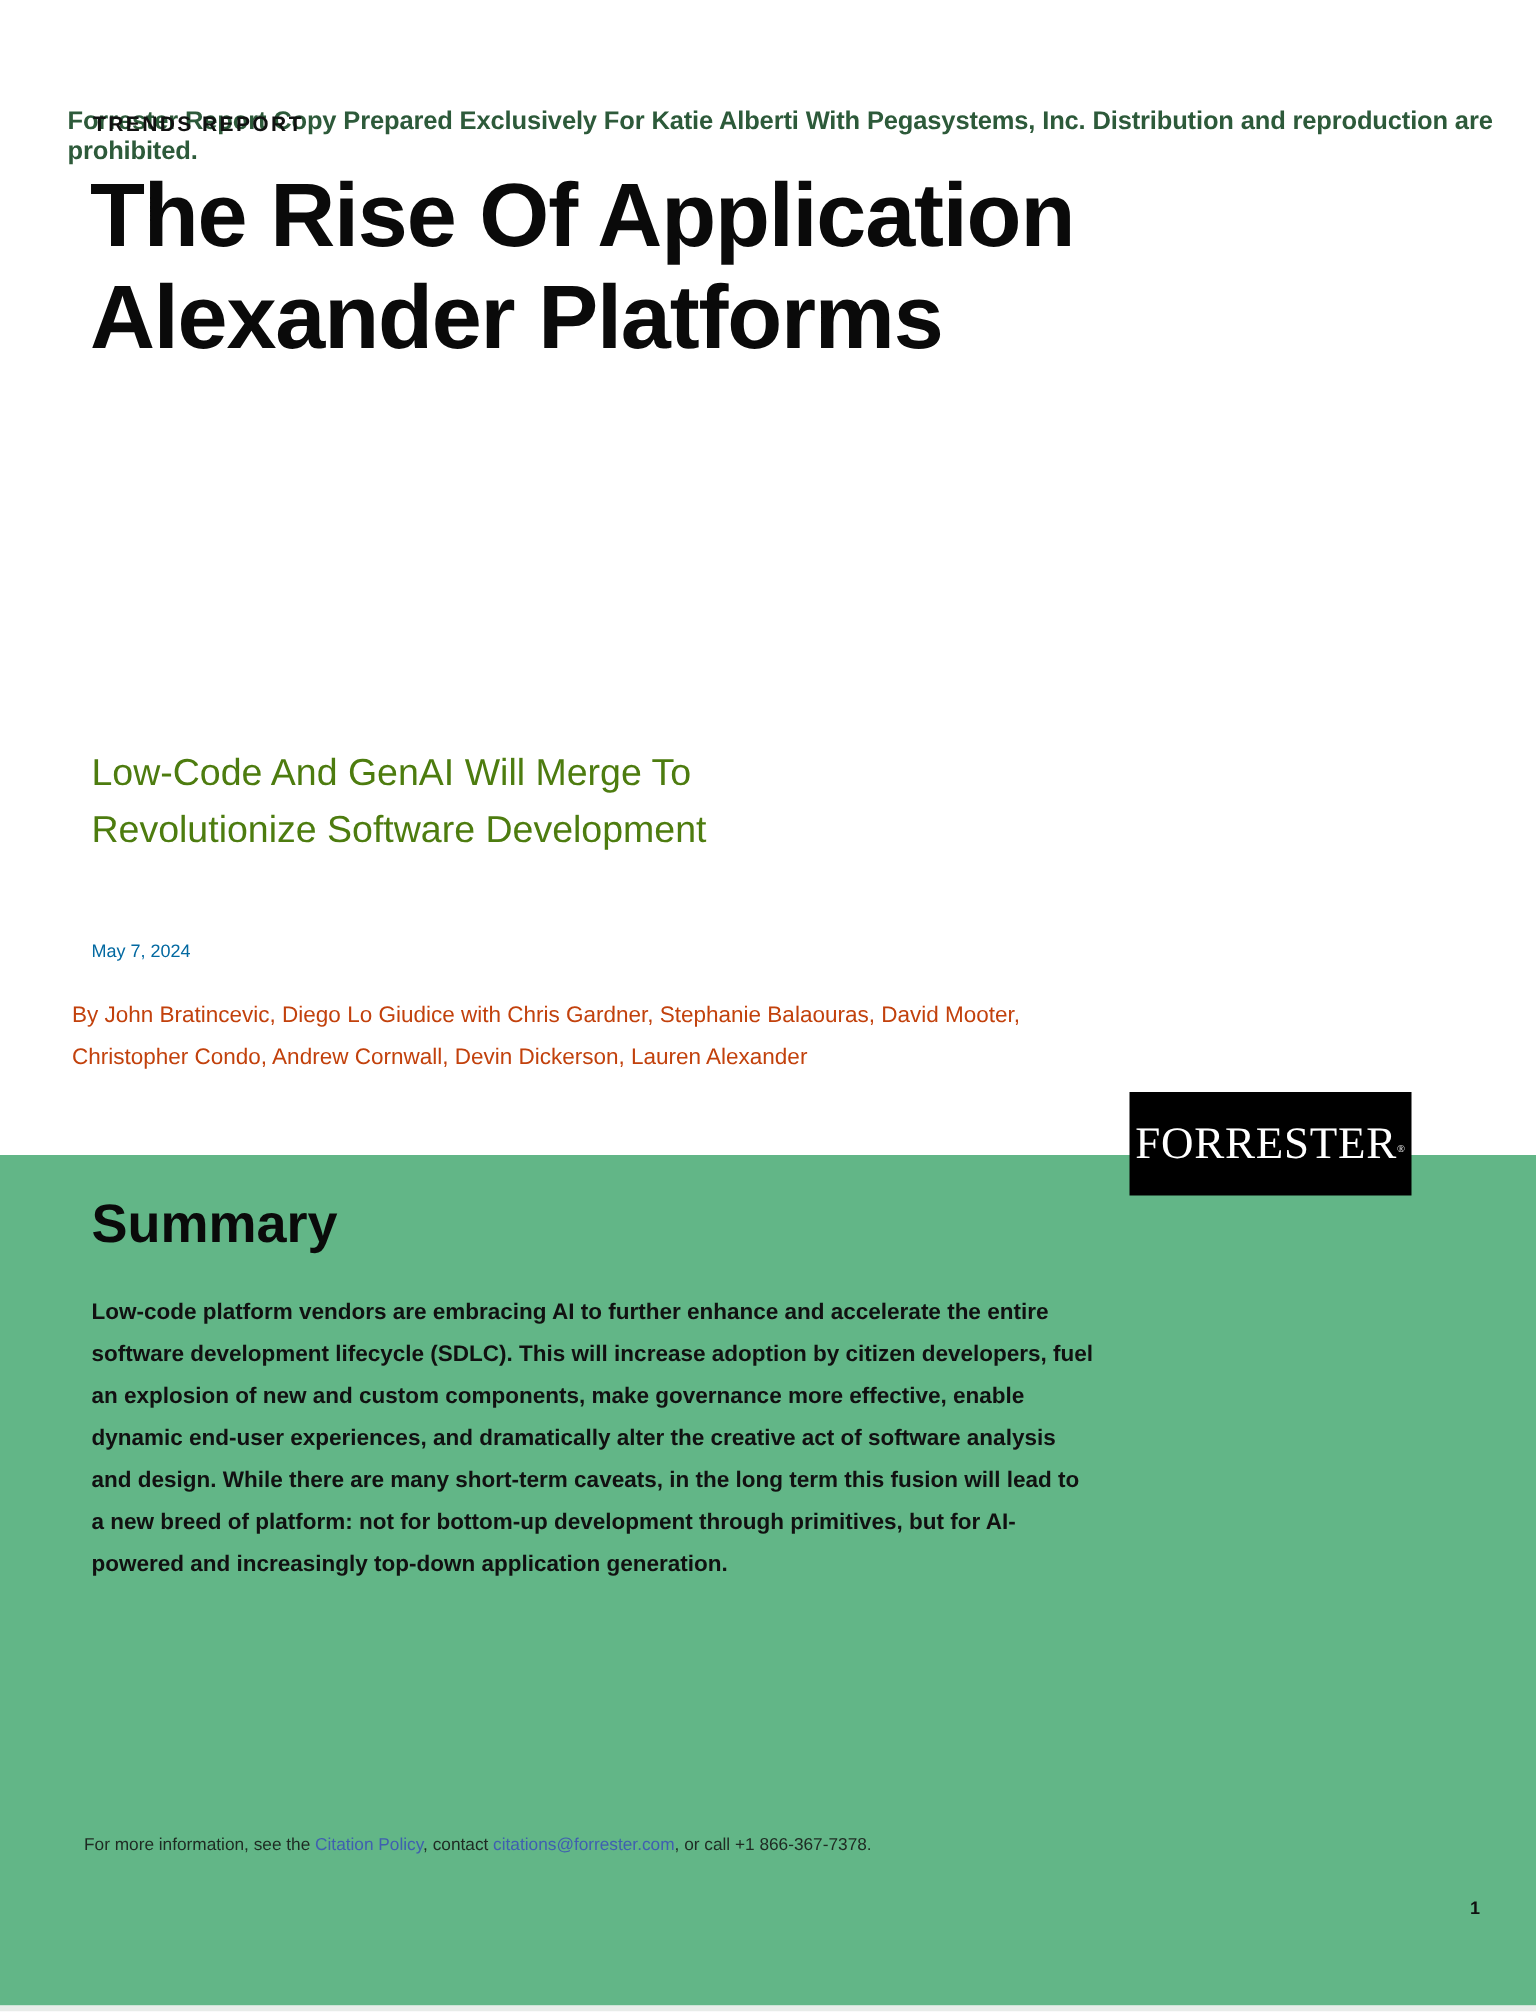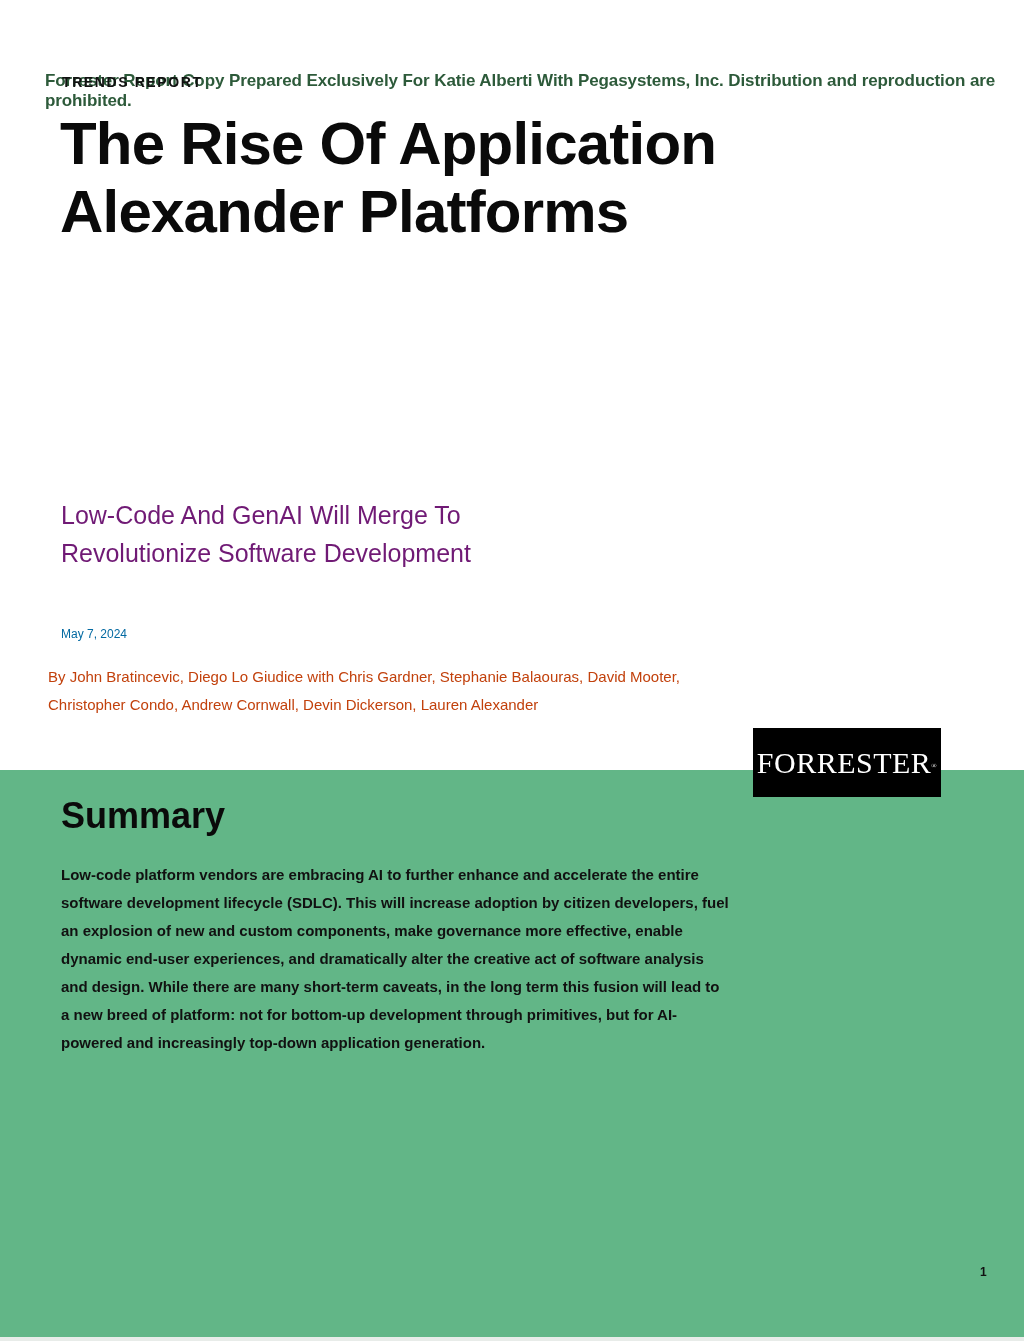--- a/index.html
+++ b/index.html
@@ -18,21 +18,21 @@
     position: absolute; left: 62px; top: 74px;
     font-size: 14px; font-weight: bold; letter-spacing: 1.6px; color: #111;
   }
   .title {
     position: absolute; left: 60px; top: 110px; width: 760px;
     font-size: 60px; font-weight: bold; line-height: 68px; color: #0a0a0a;
     letter-spacing: -0.8px; margin: 0;
   }
   .subtitle {
     position: absolute; left: 61px; top: 496px; width: 520px;
-    font-size: 25px; line-height: 38px; color: #701a75; margin: 0;
+    font-size: 25px; line-height: 38px; color: #4d7c0f; margin: 0;
   }
   .date {
     position: absolute; left: 61px; top: 627px;
     font-size: 12px; color: #0369a1;
   }
   .authors {
     position: absolute; left: 48px; top: 663px; width: 690px;
     font-size: 15px; line-height: 28px; color: #c2410c;
   }
   .green {
@@ -85,15 +85,18 @@
 <div class="logo">
   <span class="big">F</span>
     <span class="small">ORRESTER</span>
     <sup>®</sup>
 </div>
 
 <h2 class="summary-h">Summary</h2>
 <p class="summary-p">Low-code platform vendors are embracing AI to further enhance and accelerate the entire software development lifecycle (SDLC). This will increase adoption by citizen developers, fuel an explosion of new and custom components, make governance more effective, enable dynamic end-user experiences, and dramatically alter the creative act of software analysis and design. While there are many short-term caveats, in the long term this fusion will lead to a new breed of platform: not for bottom-up development through primitives, but for AI-powered and increasingly top-down application generation.</p>
 
 <div class="footer">
+  <div>
+    <span>For more information, see the </span><a href="#">Citation Policy</a><span>, contact </span><a href="#">citations@forrester.com</a><span>, or call +1 866-367-7378.</span>
+  </div>
 </div>
 
 <div class="page-num">1</div>
 
 </body></html>

